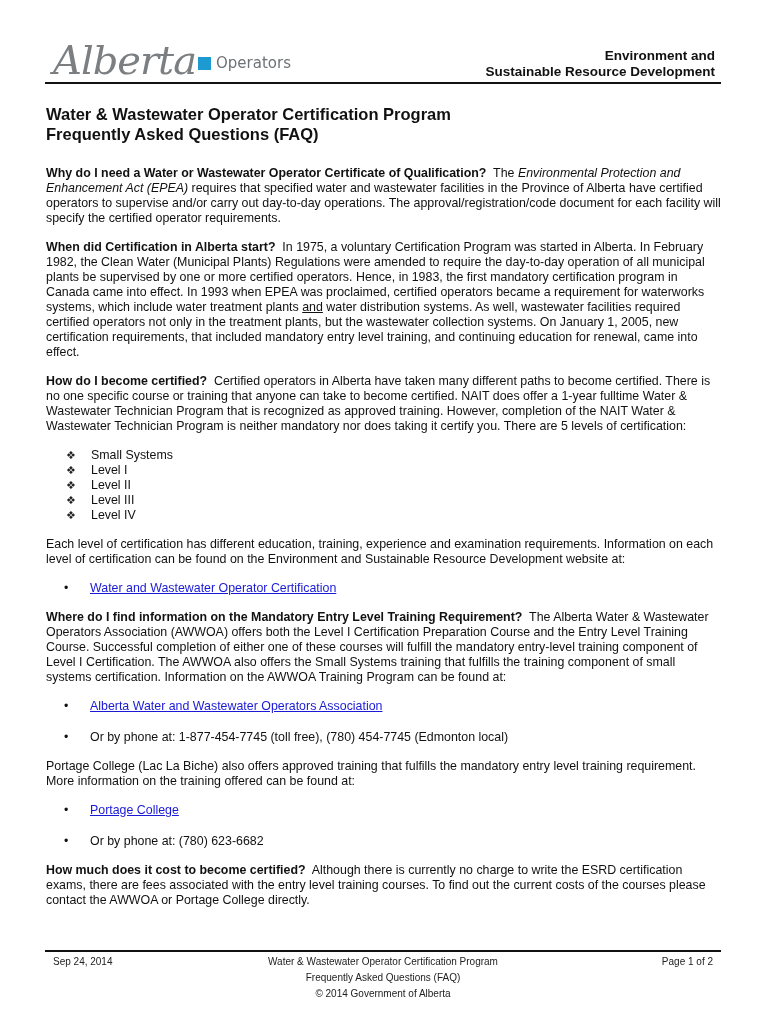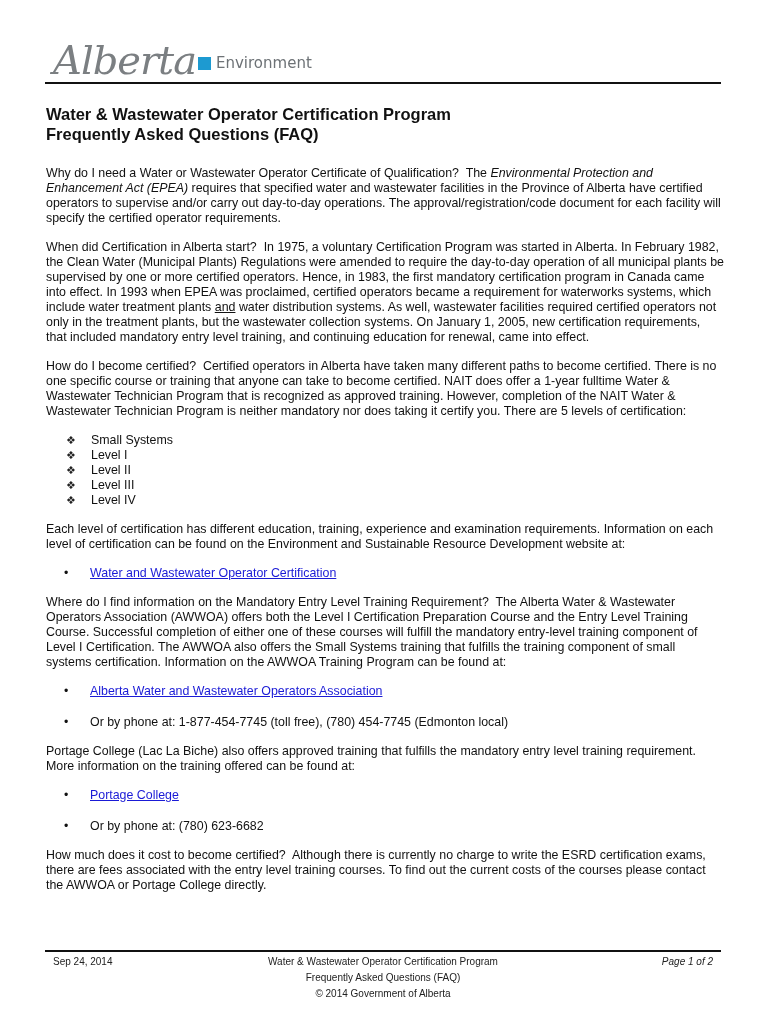--- a/index.html
+++ b/index.html
@@ -12,47 +12,51 @@
   .logo { position: absolute; left: 8px; top: 4px; height: 46px; display: flex; align-items: flex-end; }
   .logo-script { font-family: "DejaVu Serif", serif; font-style: italic; font-size: 40px; color: #7b7f82; letter-spacing: -1px; line-height: 40px; }
   .logo-square { width: 13px; height: 13px; background: #1d9ad1; margin: 0 5px 10px 2px; }
   .logo-gov { font-family: "DejaVu Sans", sans-serif; font-size: 15px; color: #6d7276; margin-bottom: 8px; }
   .dept { position: absolute; right: 6px; top: 18px; text-align: right; font-weight: bold; font-size: 13.5px; line-height: 16px; color: #111; }
 
   
   .content { position: absolute; left: 46px; top: 104px; width: 678px; font-size: 12.4px; line-height: 15px; }
   h1 { margin: 0 0 22px 0; font-size: 16.5px; line-height: 20px; font-weight: bold; }
   p { margin: 0 0 14px 0; }
-  .q { font-weight: normal; }
+  .q { font-weight: bold; }
   .it { font-style: italic; }
   .ul { text-decoration: underline; text-align: center; }
   ul.levels { list-style: none; margin: 0 0 14px 0; padding: 0 0 0 20px; }
   ul.levels li { line-height: 15px; display: flex; align-items: center; }
   .diamond { width: 25px; font-size: 11px; color: #222; }
   ul.bul { list-style: none; margin: 0 0 14px 0; padding: 0 0 0 18px; }
   ul.bul li { display: flex; margin-bottom: 0; }
   .dot { width: 26px; }
   a { color: #1a1ad6; text-decoration: underline; }
 
   
   .footer { position: absolute; left: 45px; top: 950px; width: 676px; border-top: 2px solid #111; font-size: 10px; line-height: 16px; color: #222; }
   .f-left { position: absolute; left: 8px; top: 2px; }
-  .f-right { position: absolute; right: 8px; top: 2px; font-style: italic; }
+  .f-right { position: absolute; right: 8px; top: 2px; }
   .f-center { text-align: center; padding-top: 2px; }
 </style>
 </head>
 <body>
 
 <div class="page">
 
   <div class="header">
     <div class="logo">
       <span class="logo-script">Alberta</span>
       <span class="logo-square"></span>
-      <span class="logo-gov">Environment</span>
+      <span class="logo-gov">Operators</span>
+    </div>
+    <div class="dept">
+      <div>Environment and</div>
+      <div>Sustainable Resource Development</div>
     </div>
   </div>
 
   <div class="content">
     <h1>
       <div>Water &amp; Wastewater Operator Certification Program</div>
       <div>Frequently Asked Questions (FAQ)</div>
     </h1>
 
     <p>

